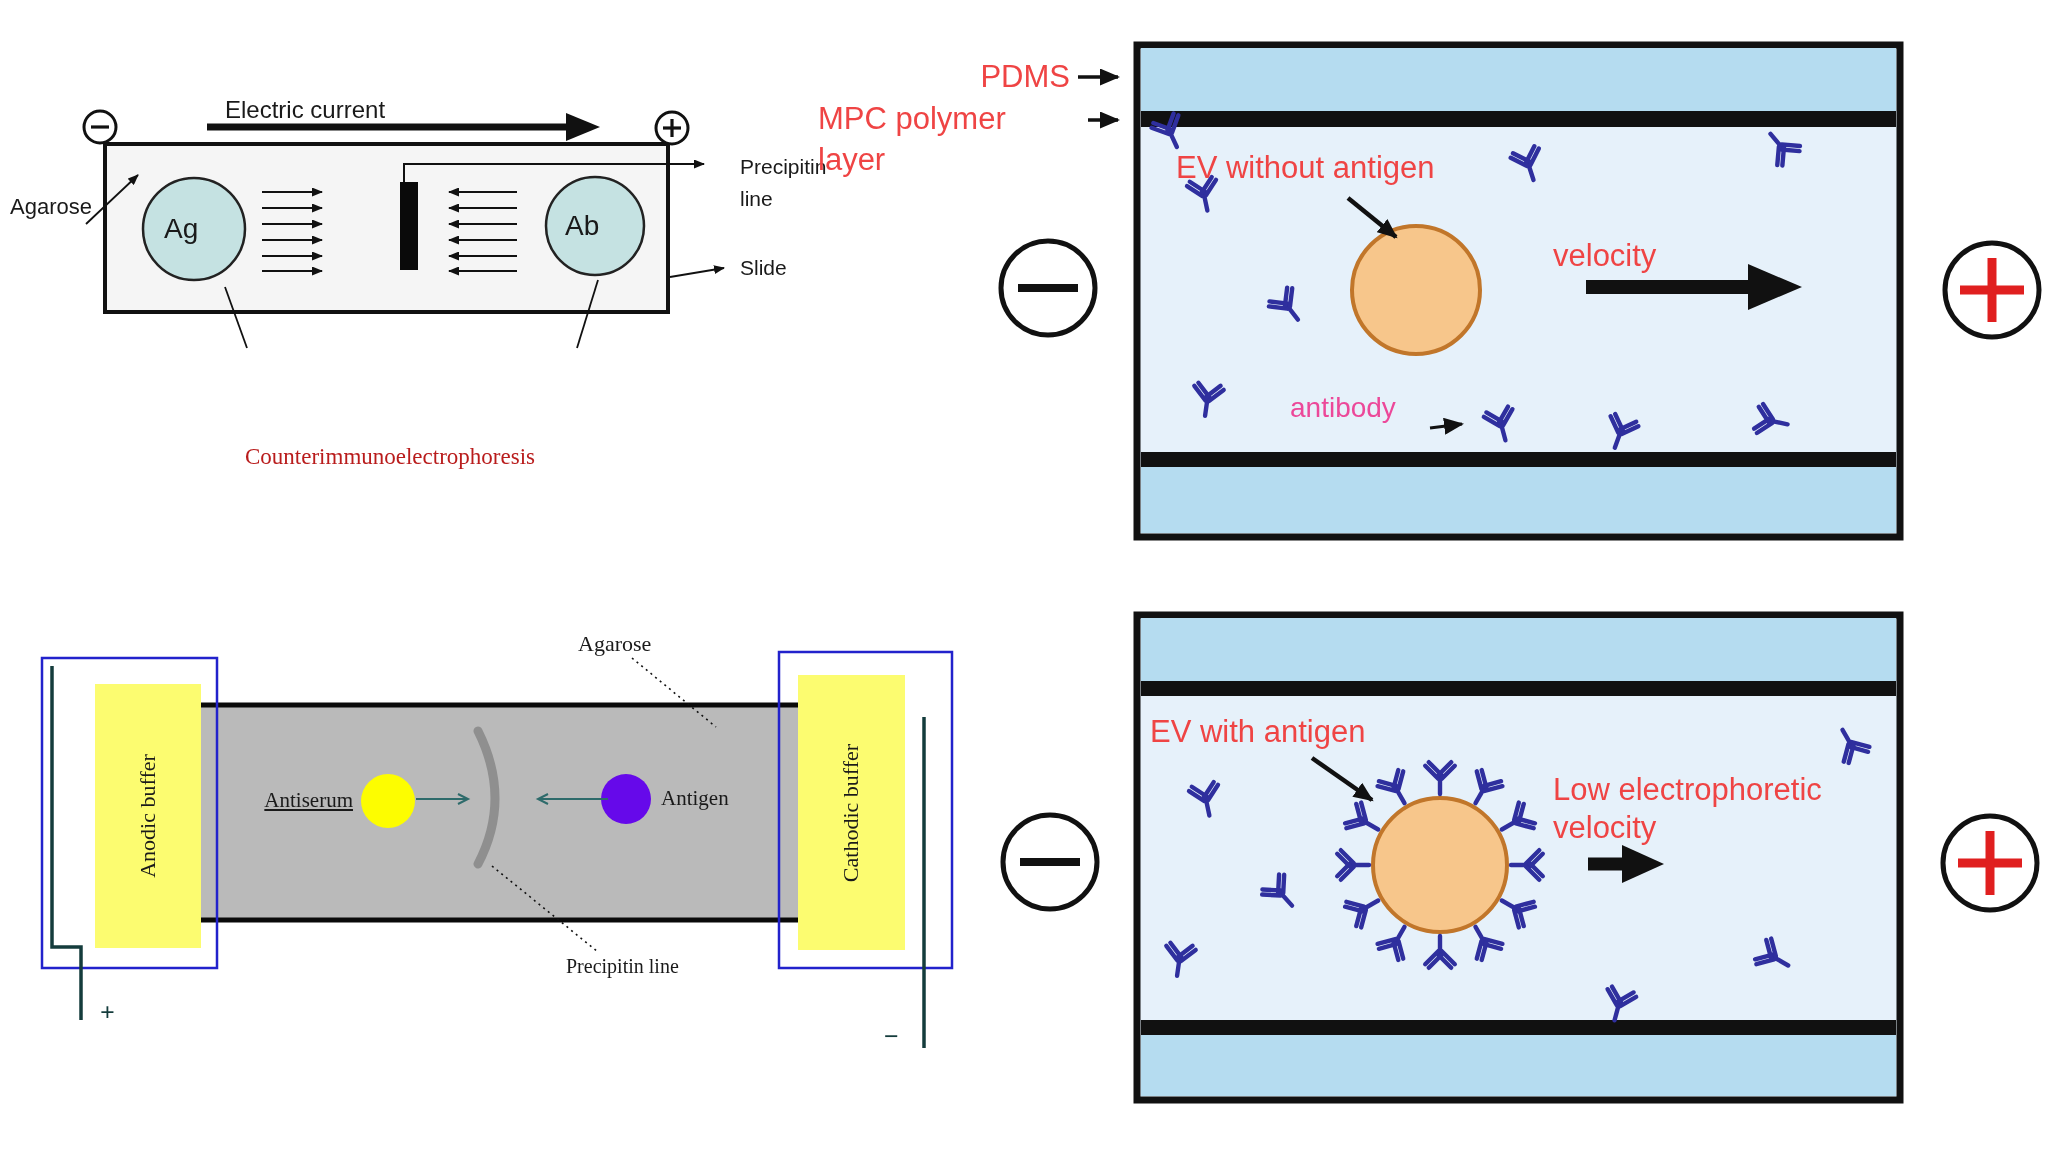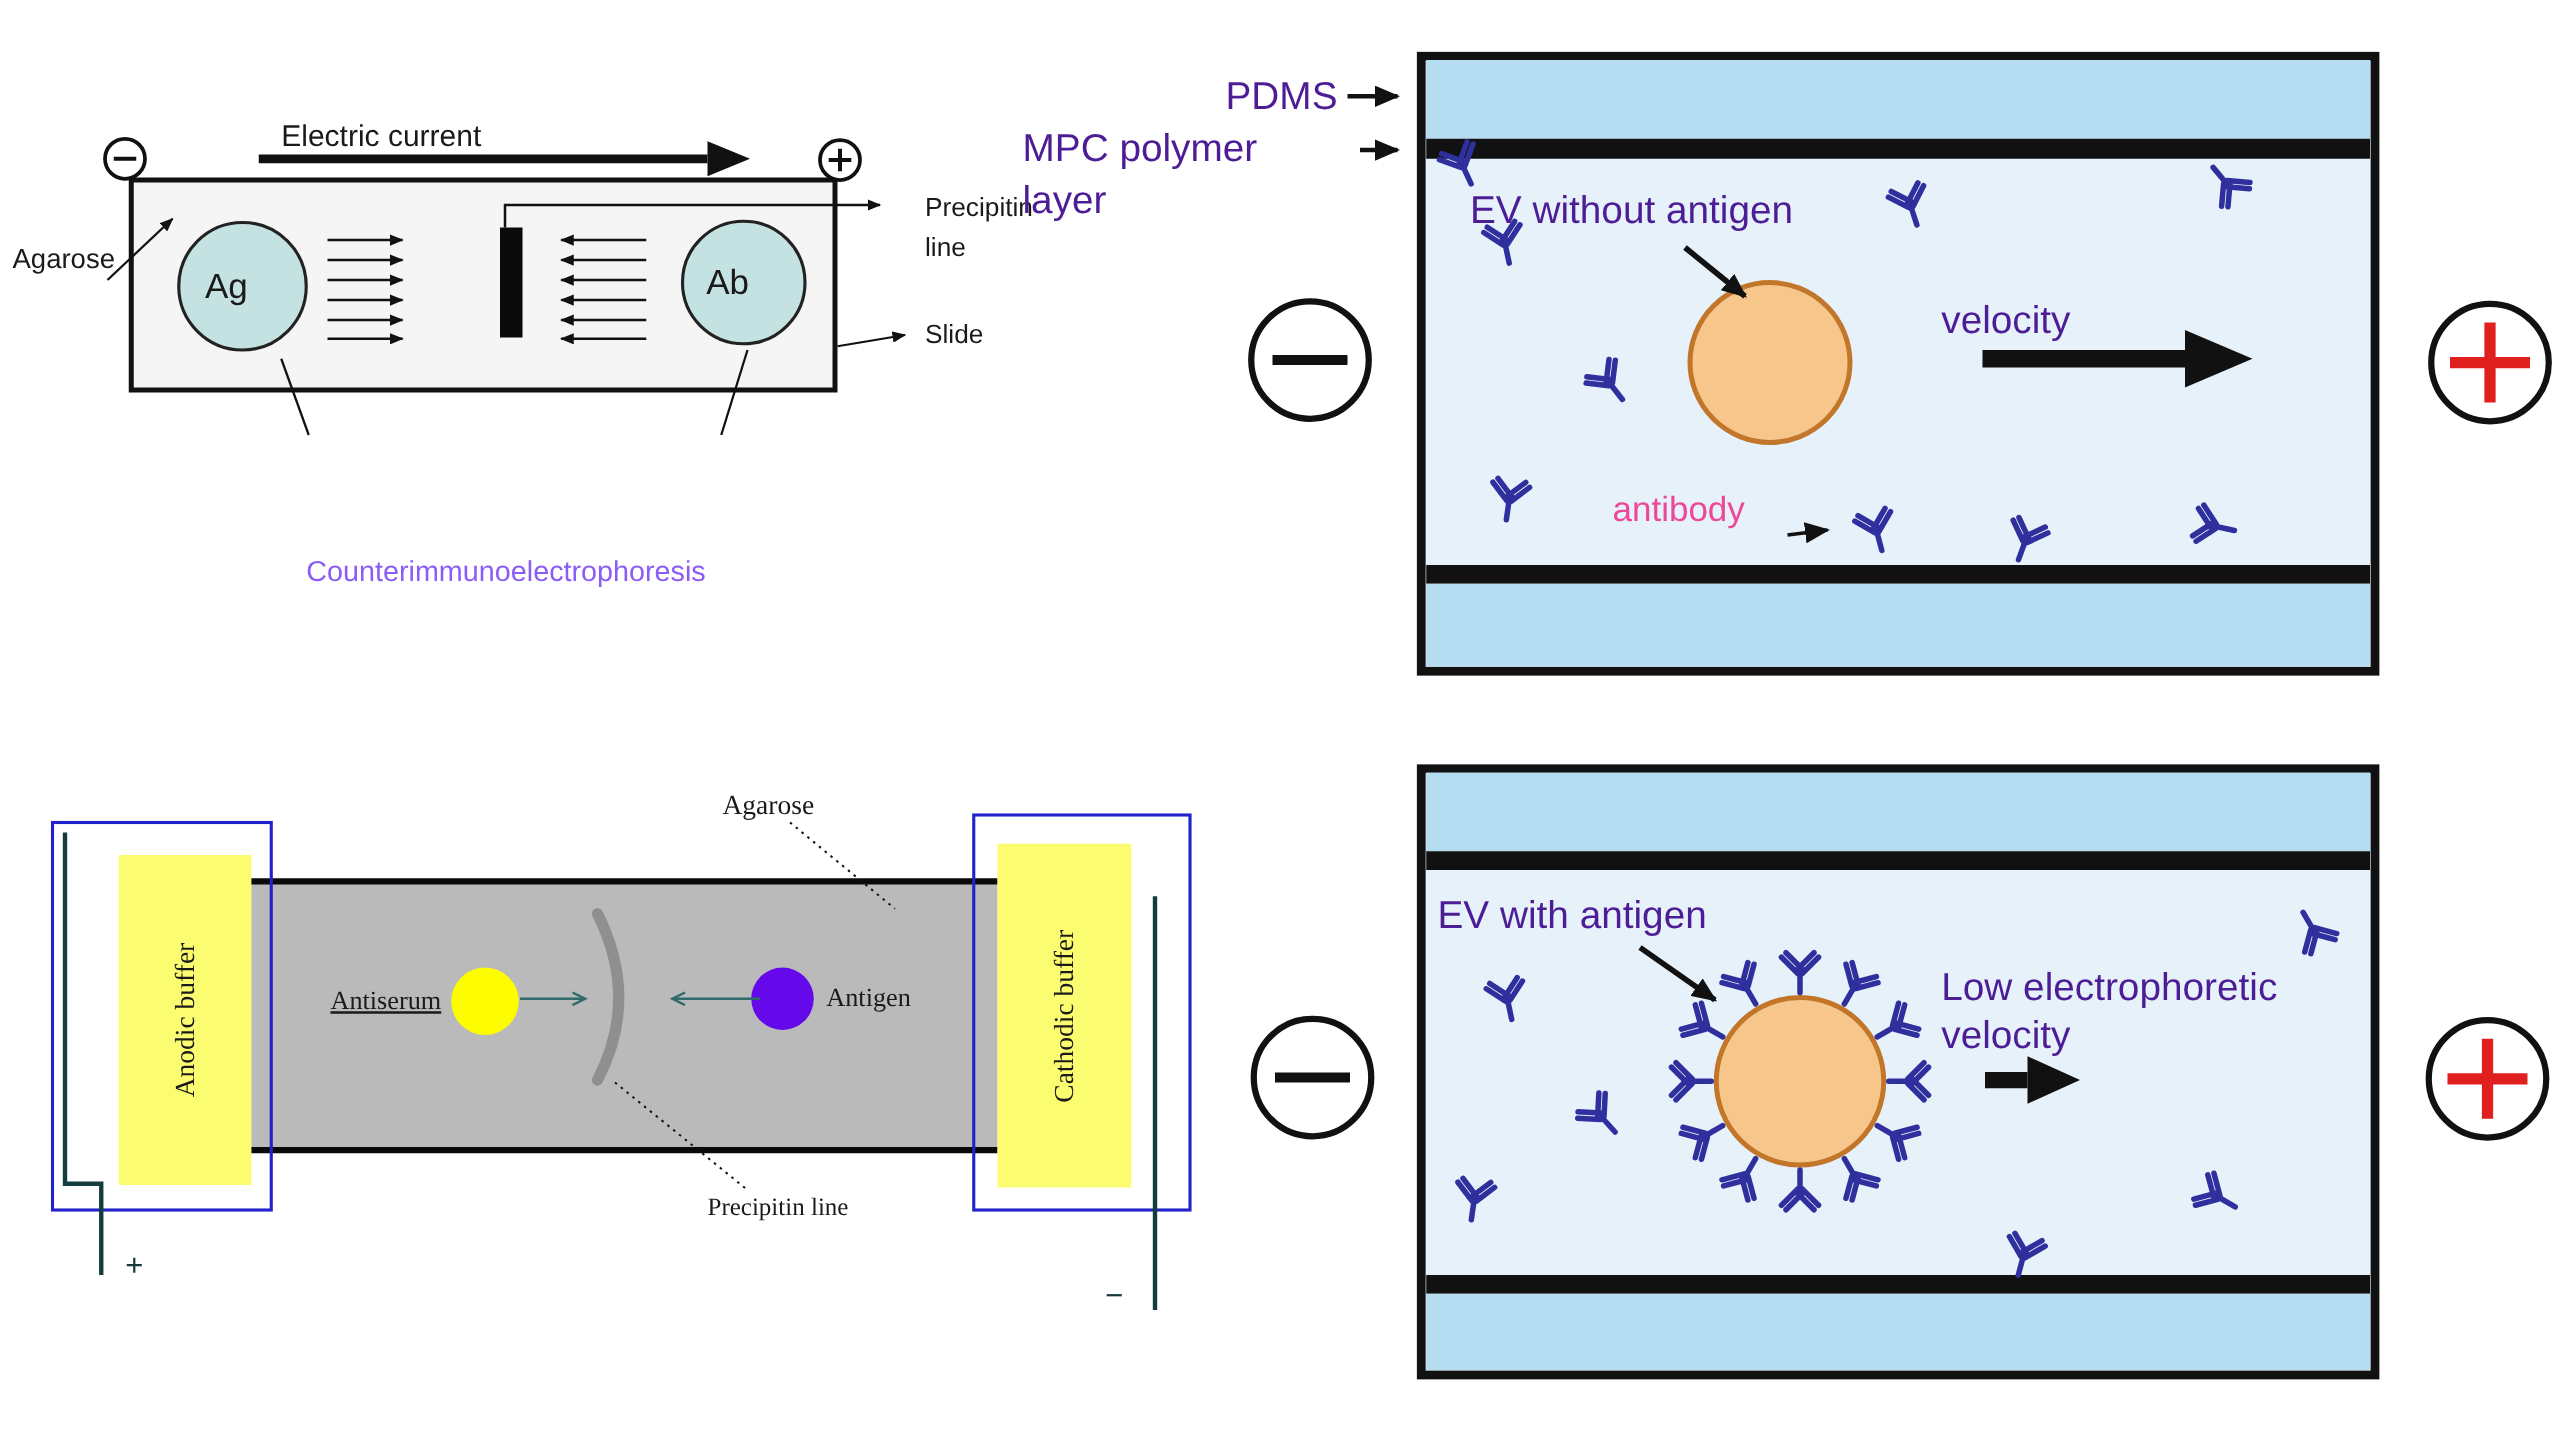--- a/index.html
+++ b/index.html
@@ -5,23 +5,23 @@
   html,body{margin:0;padding:0;background:#fff;}
   .stage{position:relative;width:2048px;height:1152px;background:#fff;overflow:hidden;
          font-family:"Liberation Sans",sans-serif;color:#1a1a1a;}
   svg.canvas{position:absolute;left:0;top:0;z-index:0;}
   .lbl{position:absolute;z-index:2;white-space:nowrap;}
   .wrap{white-space:normal;}
   .center{text-align:left;}
   .right{text-align:right;}
   .serif{font-family:"Liberation Serif",serif;}
   .vlabel{transform:rotate(-90deg);transform-origin:center center;text-align:center;}
-  .caption{color:#8b5cf6;}
+  .caption{color:#b91c1c;font-family:Liberation Serif, serif;}
   .wire{color:#143c3c;font-weight:bold;}
-  .big{font-size:31px;color:#4c1d95;}
+  .big{font-size:31px;color:#ef4444;}
 </style>
 </head>
 <body>
 
 <div class="stage">
 
 <svg class="canvas" width="2048" height="1152" viewBox="0 0 2048 1152">
   <defs>
     <marker id="mA" markerUnits="userSpaceOnUse" markerWidth="12" markerHeight="9" refX="10" refY="4.5" orient="auto">
       <path d="M0,0 L11,4.5 L0,9 z" fill="#111"></path>

